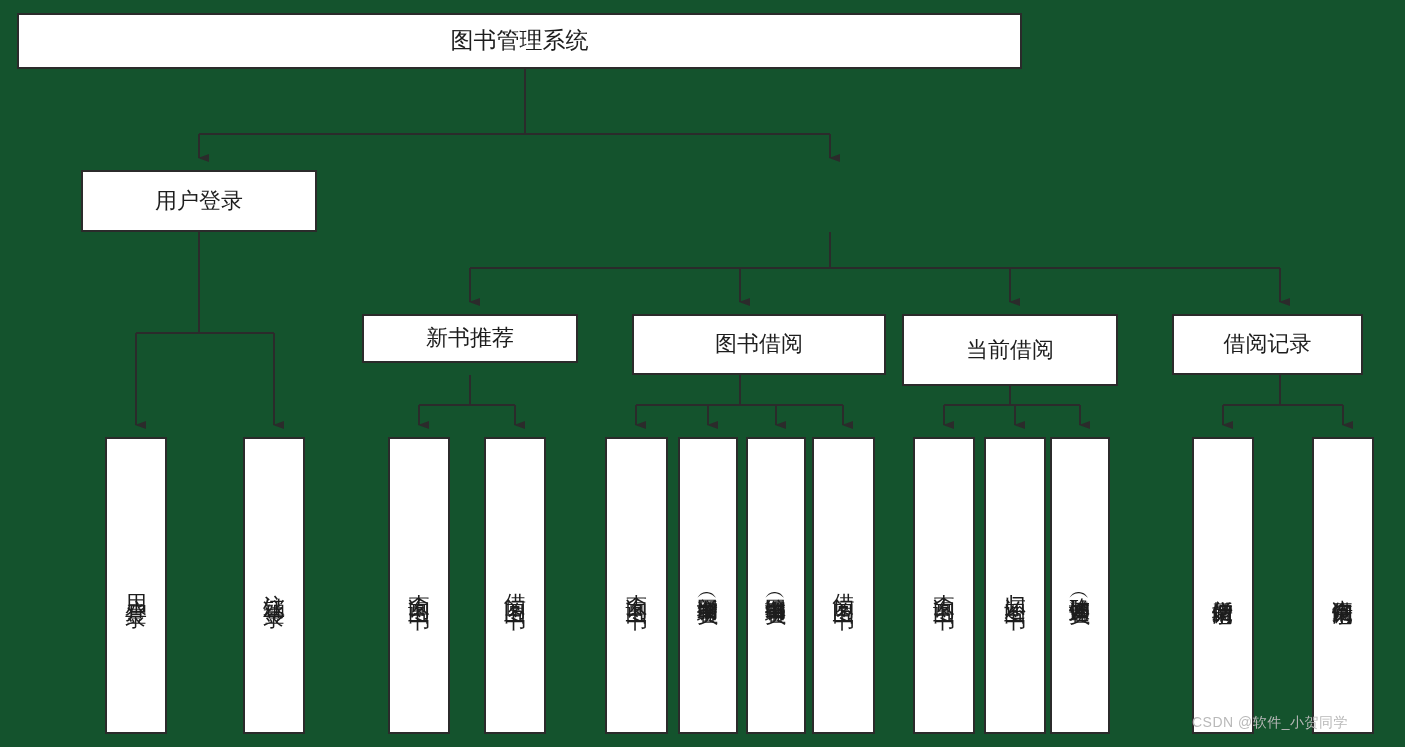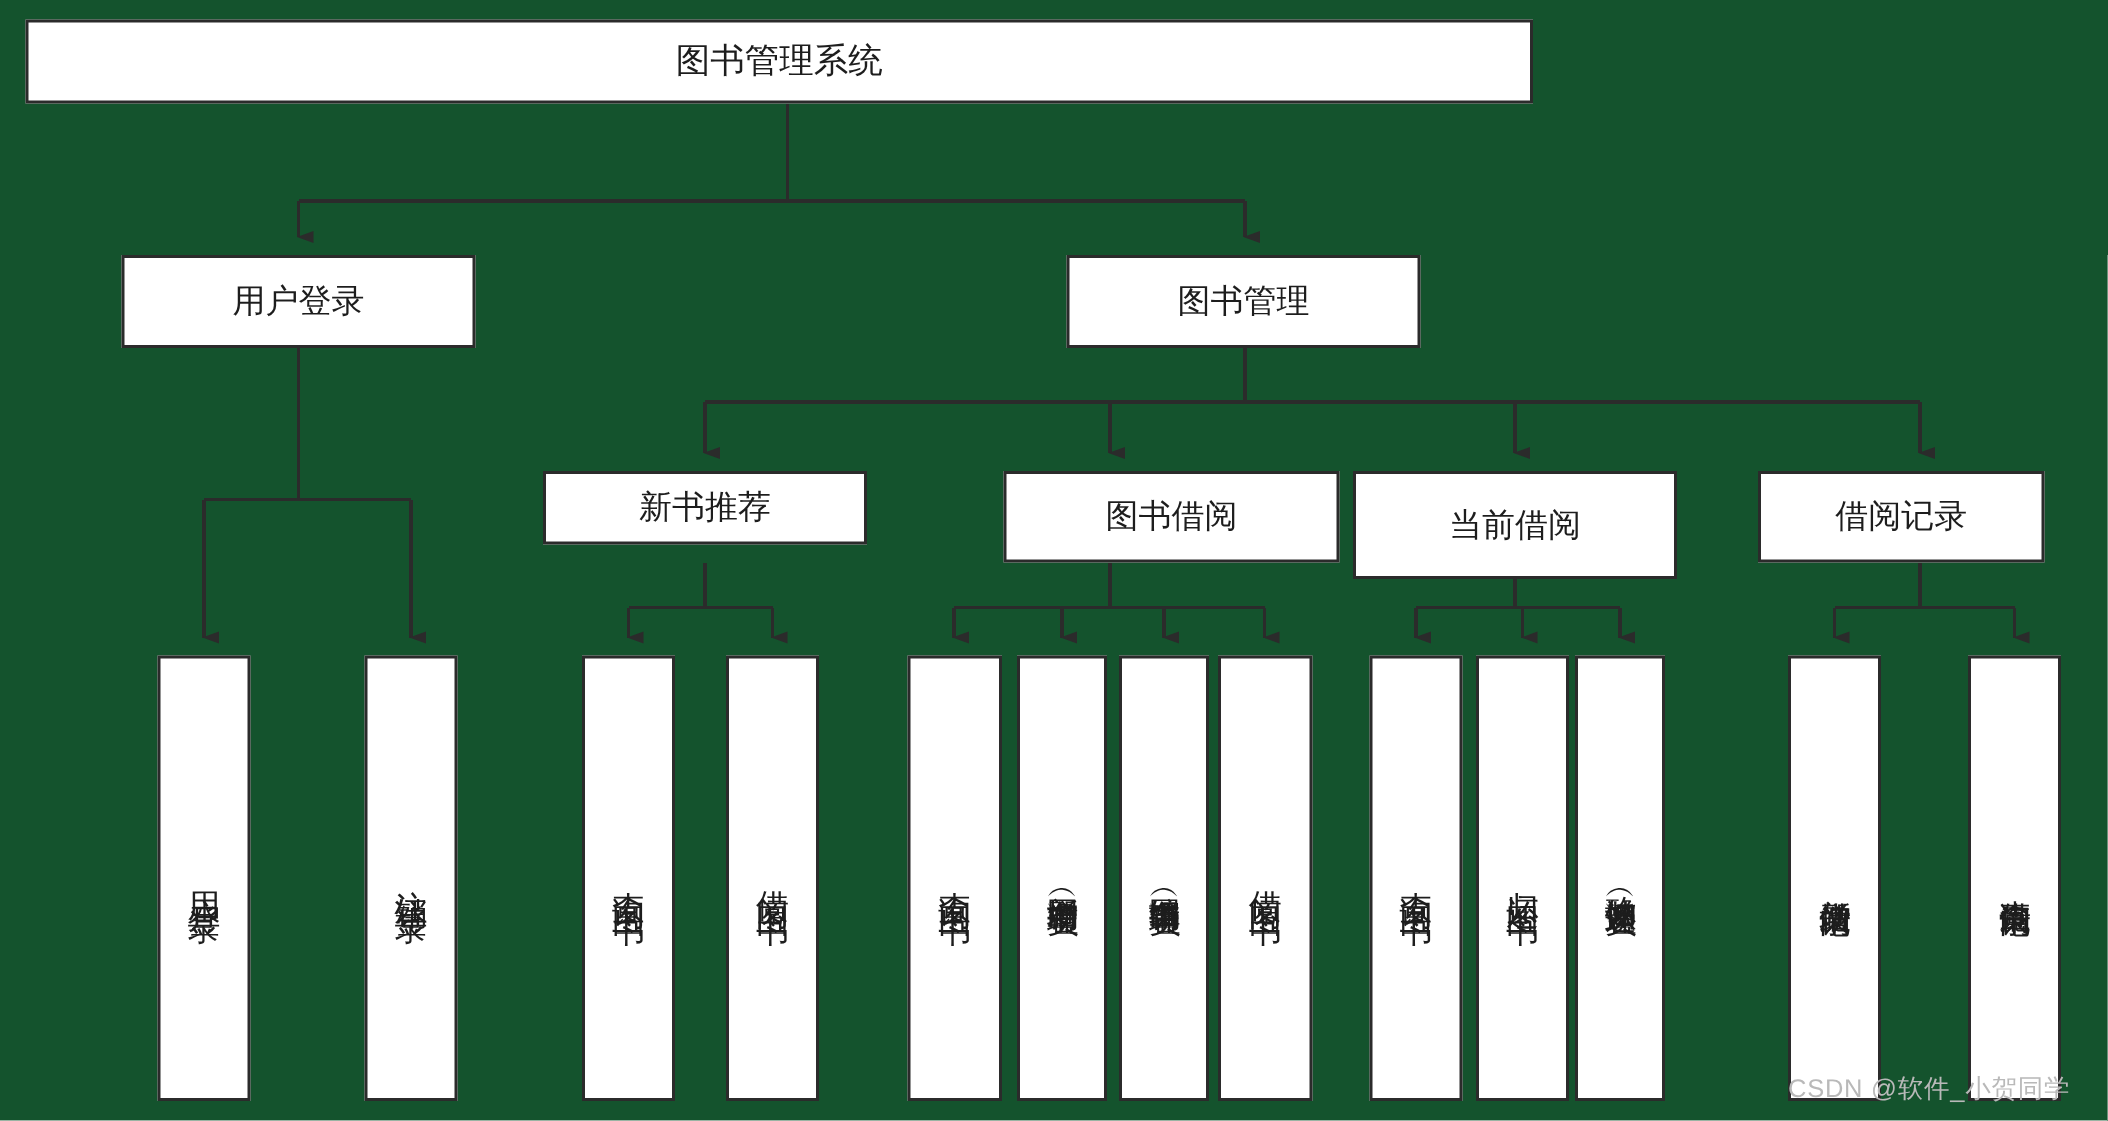--- a/index.html
+++ b/index.html
@@ -6,21 +6,21 @@
   body{font-family:"Liberation Sans","DejaVu Sans",sans-serif;}
   #canvas{position:relative;width:1405px;height:747px;background:#14532d;overflow:hidden;padding-left:14px;}
   #wires{position:absolute;left:0;top:0;width:1405px;height:747px;}
   .node{position:absolute;box-sizing:border-box;border:2.5px solid #2b2b2b;background:#ffffff;
         display:flex;align-items:center;justify-content:center;text-align:center;color:#1d1d1d;}
   .node.h{font-size:22px;line-height:1.2;}
   .node.v{writing-mode:vertical-rl;text-orientation:upright;font-size:22px;letter-spacing:5px;
           padding:6px 0;line-height:1.0;}
   .node.v.tight{letter-spacing:1px;font-size:21px;}
   .node.root{font-size:23px;}
-  .watermark{position:absolute;color:#b9b9b9;font-size:17px;white-space:nowrap;
+  .watermark{position:absolute;color:#b9b9b9;font-size:14px;white-space:nowrap;
              letter-spacing:.5px;pointer-events:none;}
 </style>
 </head>
 <body>
 
 <div id="canvas">
 
   <svg id="wires" viewBox="0 0 1405 747" xmlns="http://www.w3.org/2000/svg">
     <defs>
       <marker id="arw" markerWidth="10" markerHeight="11" refX="4.2" refY="10" orient="auto" markerUnits="userSpaceOnUse">
@@ -67,24 +67,23 @@
       <path d="M1280,375 L1280,405"></path>
       <path d="M1223,405 L1343,405"></path>
       <path d="M1223,405 L1223,425" marker-end="url(#arw)"></path>
       <path d="M1343,405 L1343,425" marker-end="url(#arw)"></path>
     </g>
   </svg>
 
   <div class="node h root" style="left:17px;top:13px;width:1005px;height:56px;">图书管理系统</div>
 
   <div class="node h" style="left:81px;top:170px;width:236px;height:62px;">用户登录</div>
-  <div class="node h" style="left:711px;top:170px;width:236px;height:62px;">图书管理</div>
 
   <div class="node h" style="left:362px;top:314px;width:216px;height:49px;">新书推荐</div>
-  <div class="node h" style="left:669px;top:314px;width:224px;height:61px;">图书借阅</div>
+  <div class="node h" style="left:632px;top:314px;width:254px;height:61px;">图书借阅</div>
   <div class="node h" style="left:902px;top:314px;width:216px;height:72px;">当前借阅</div>
   <div class="node h" style="left:1172px;top:314px;width:191px;height:61px;">借阅记录</div>
 
   <div class="node v" style="left:105px;top:437px;width:62px;height:297px;">用户登录</div>
   <div class="node v" style="left:243px;top:437px;width:62px;height:297px;">注销登录</div>
 
   <div class="node v" style="left:388px;top:437px;width:62px;height:297px;">查询图书</div>
   <div class="node v" style="left:484px;top:437px;width:62px;height:297px;">借阅图书</div>
 
   <div class="node v" style="left:605px;top:437px;width:63px;height:297px;">查询图书</div>

